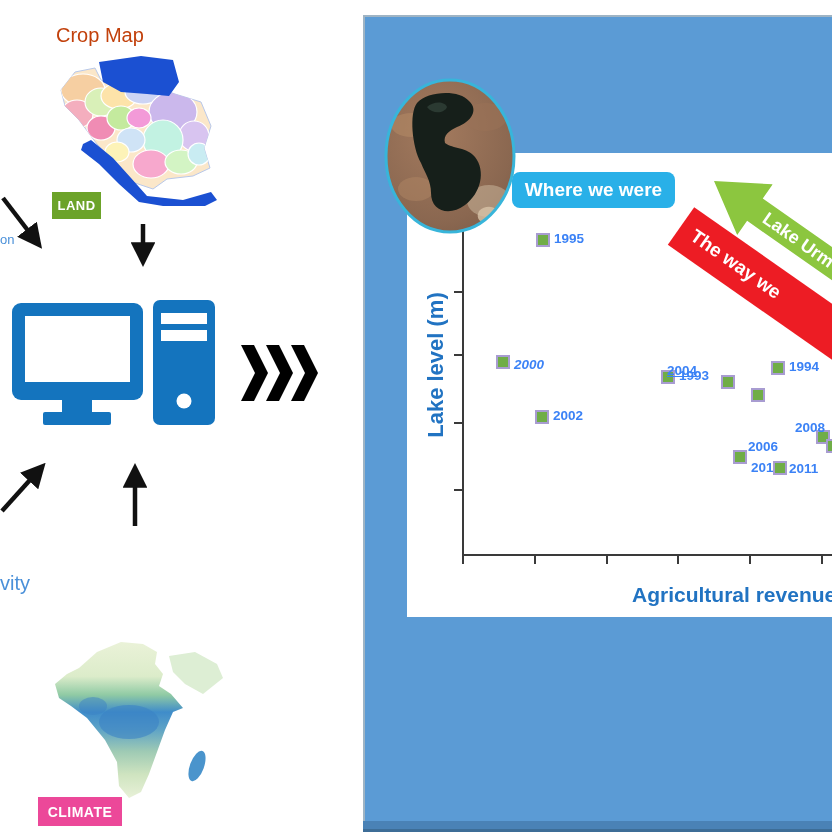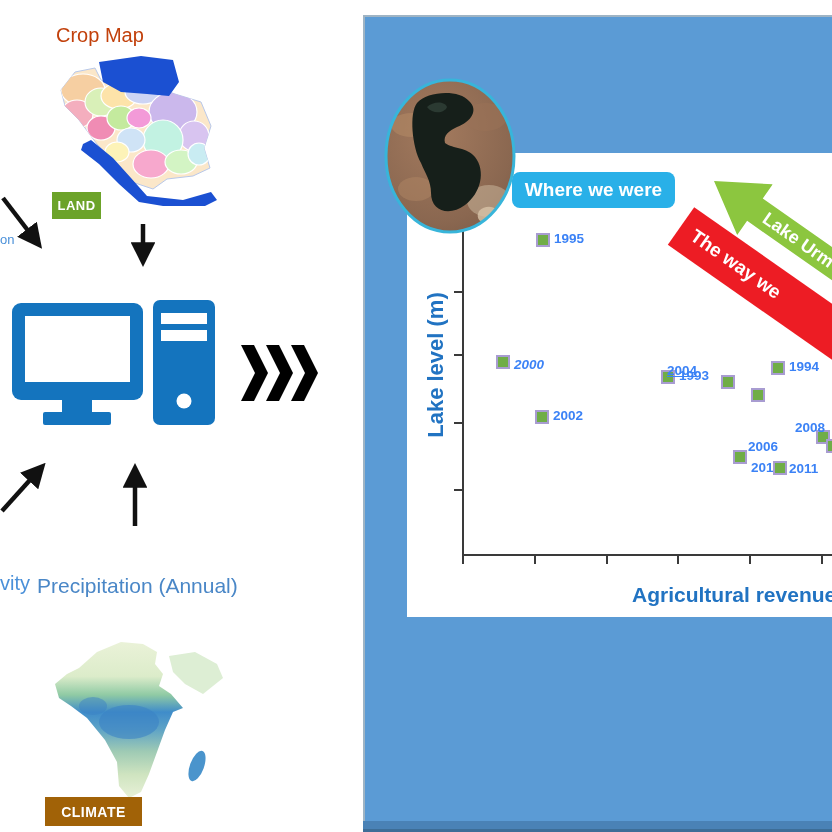--- a/index.html
+++ b/index.html
@@ -8,21 +8,21 @@
   .abs{position:absolute;}
 
   
   .crop-title{left:56px;top:24px;font-size:20px;color:#c2410c;}
   .precip-title{left:37px;top:574px;font-size:21px;color:#4a87c7;}
   .word-on{left:0px;top:232px;font-size:13px;color:#4a90d9;}
   .word-vity{left:0px;top:531px;font-size:20px;color:#4a90d9;margin-top:41px;}
 
   .land-badge{left:52px;top:192px;width:49px;height:27px;background:#6ca329;
     color:#fff;font-weight:bold;font-size:13px;display:flex;align-items:center;justify-content:center;letter-spacing:.5px;}
-  .climate-badge{left:45px;top:797px;width:97px;height:29px;background:#a16207;
+  .climate-badge{left:38px;top:797px;width:84px;height:29px;background:#ec4899;
     color:#fff;font-weight:bold;font-size:14px;display:flex;align-items:center;justify-content:center;letter-spacing:.5px;}
 
   .iran-map{left:55px;top:56px;width:162px;height:152px;}
   .africa-map{left:45px;top:634px;width:192px;height:172px;}
   .computer-icon{left:12px;top:300px;width:205px;height:130px;}
   .chevrons{left:241px;top:345px;width:78px;height:56px;}
   .black-arrows{left:0;top:0;width:832px;height:832px;pointer-events:none;}
 
   
   .panel{left:363px;top:15px;width:469px;height:817px;background:#5b9bd5;
@@ -192,21 +192,20 @@
 
   <svg class="abs chevrons" viewBox="0 0 78 56">
     <g fill="#000000">
       <polygon points="0,0 13,0 27,28 13,56 0,56 14,28"></polygon>
       <polygon points="25,0 38,0 52,28 38,56 25,56 39,28"></polygon>
       <polygon points="50,0 63,0 77,28 63,56 50,56 64,28"></polygon>
     </g>
   </svg>
 
   <div class="abs word-vity">vity</div>
-  <div class="abs precip-title">Precipitation (Annual)</div>
 
   <svg class="abs africa-map" viewBox="0 0 192 172">
     <defs>
       <linearGradient id="afg" x1="0" y1="0" x2="0" y2="1">
         <stop offset="0" stop-color="#eaf2d8"></stop>
         <stop offset="0.22" stop-color="#dcecca"></stop>
         <stop offset="0.34" stop-color="#8fcaa4"></stop>
         <stop offset="0.45" stop-color="#3f8cca"></stop>
         <stop offset="0.56" stop-color="#5ea3c6"></stop>
         <stop offset="0.7" stop-color="#9ecab4"></stop>

